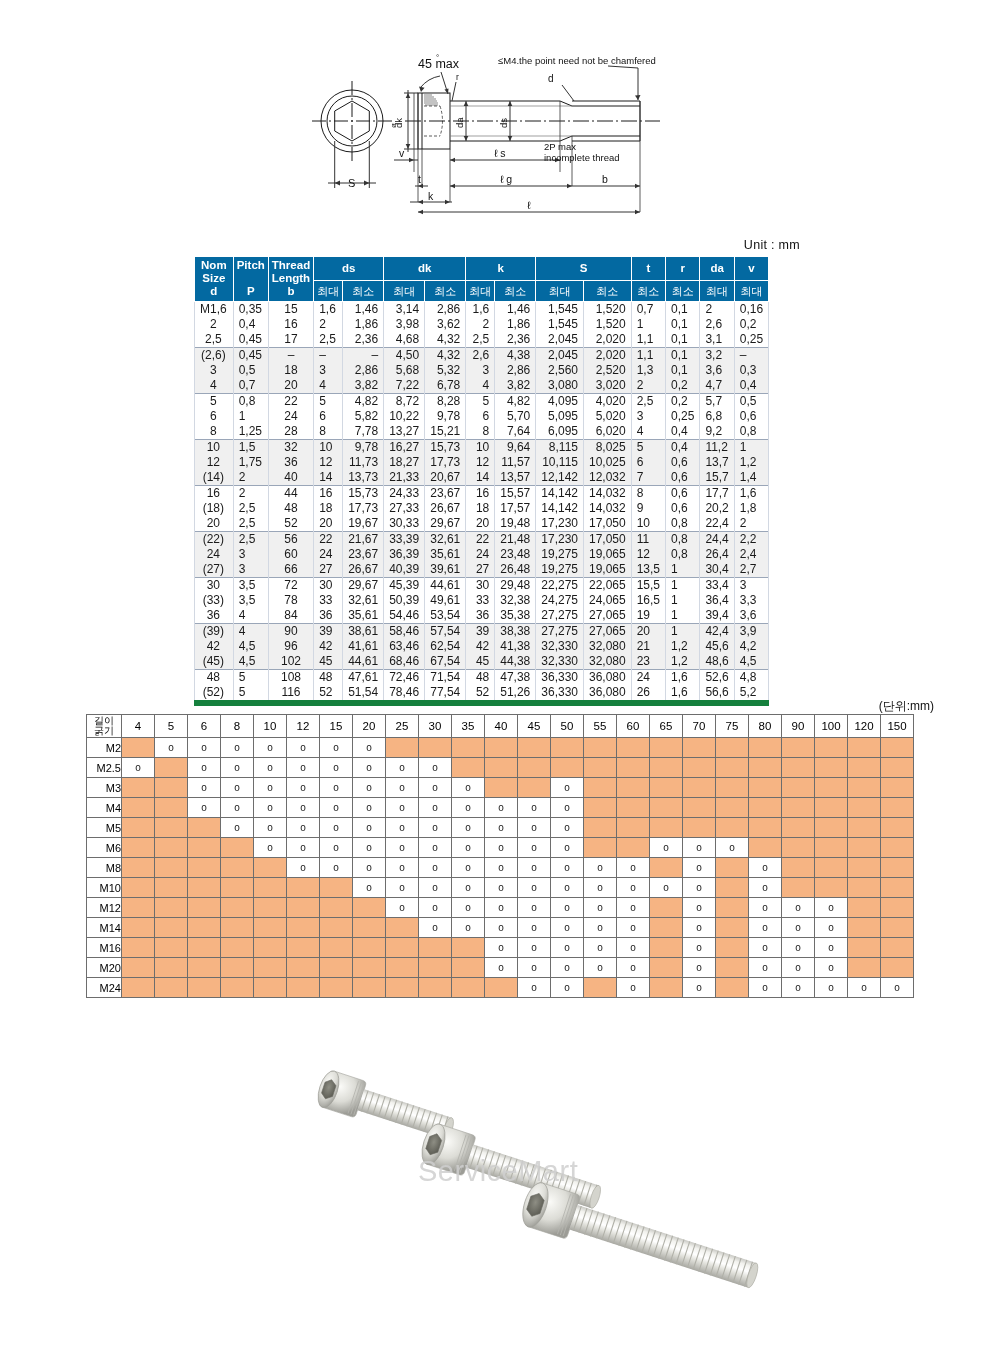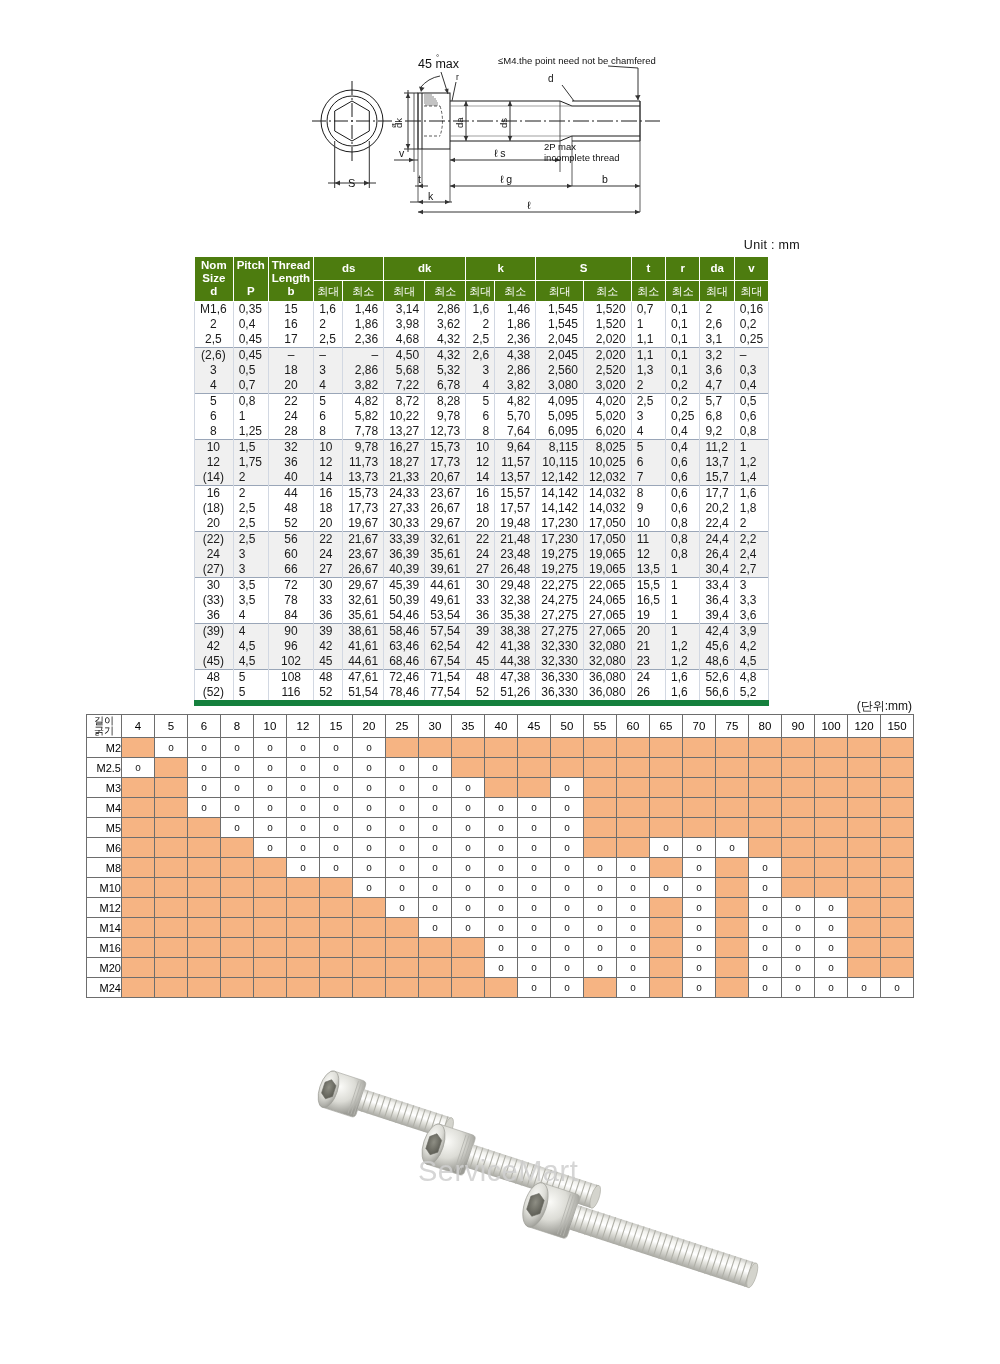--- a/index.html
+++ b/index.html
@@ -21,21 +21,21 @@
     position:absolute;right:200px;top:-2px;
     font-size:12.5px;letter-spacing:.3px;color:#111;
   }
   #spec-table-wrap{position:absolute;left:194px;top:16px;}
   table.spec{
     border-collapse:collapse;
     font-size:11.5px;
     border:1px solid #6b82a8;
   }
   table.spec th{
-    background:#4d7c0f;
+    background:#0369a1;
     color:#ffffff;
     font-weight:bold;
     border:1px solid #ffffff;
     padding:2px 3px;
     text-align:center;
     line-height:1.15;
     font-size:11.5px;
   }
   table.spec th.sub{font-size:11px;padding:1px 3px;font-weight:normal;}
   table.spec td{
@@ -52,21 +52,21 @@
   table.spec td.lft{text-align:left;}
   table.spec td.ctr{text-align:center;}
   table.spec tr.band-a td{background:#ffffff;}
   table.spec tr.band-b td{background:#f0f0f0;}
   table.spec tr.grp-start td{border-top:1px solid #9aa6b8;}
   table.spec tr.last td{border-bottom:6px solid #15803d;}
 
   
   #grid-section{position:relative;width:1000px;}
   #grid-unit{
-    position:absolute;right:88px;top:-2px;
+    position:absolute;right:66px;top:-2px;
     font-size:12px;color:#111;
   }
   #grid-wrap{position:absolute;left:86px;top:14px;}
   table.grid{border-collapse:collapse;font-size:11px;}
   table.grid th,table.grid td{
     border:1px solid #6d6d6d;
     text-align:center;
     vertical-align:middle;
     padding:0;
     height:19px;
@@ -417,21 +417,21 @@
             <td class="lft">6,8</td>
             <td class="lft">0,6</td>
           </tr>
           <tr class="band-a">
             <td class="nom">8</td>
             <td class="lft">1,25</td>
             <td class="ctr">28</td>
             <td class="lft">8</td>
             <td>7,78</td>
             <td>13,27</td>
-            <td>12,73</td>
+            <td>15,21</td>
             <td>8</td>
             <td>7,64</td>
             <td>6,095</td>
             <td>6,020</td>
             <td class="lft">4</td>
             <td class="lft">0,4</td>
             <td class="lft">9,2</td>
             <td class="lft">0,8</td>
           </tr>
           <tr class="band-b grp-start">

